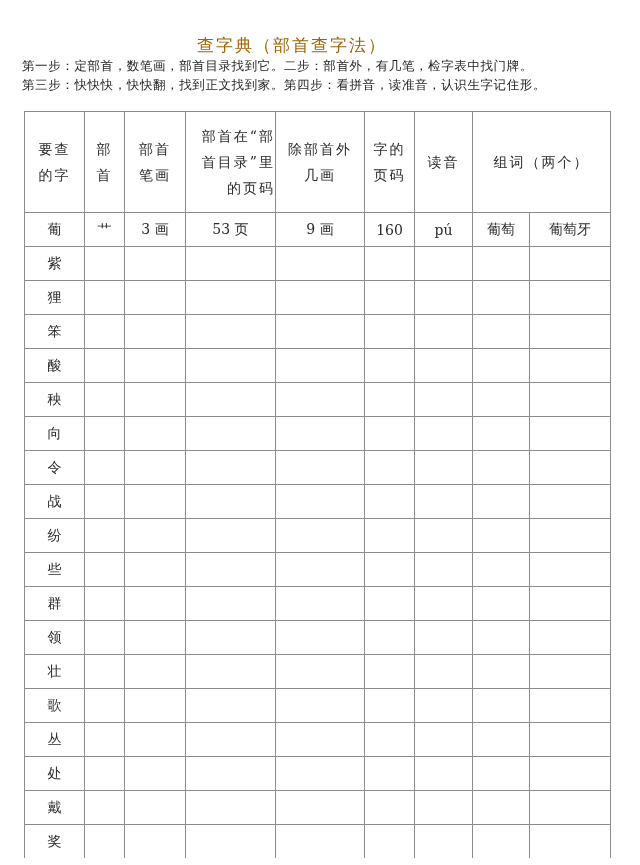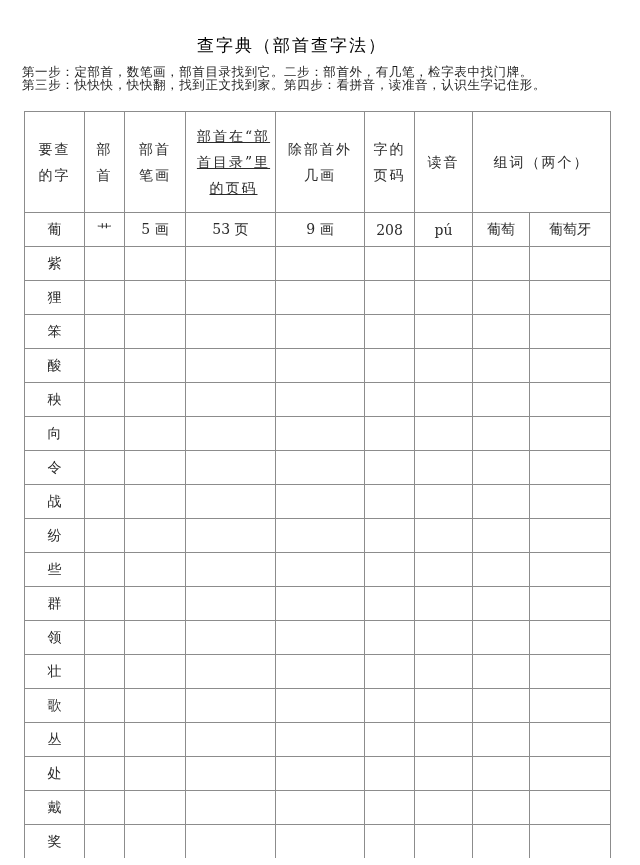--- a/index.html
+++ b/index.html
@@ -1,27 +1,27 @@
 <!DOCTYPE html>
 <html><head>
 <meta charset="utf-8">
 <style>
   html, body { margin: 0; padding: 0; background: #ffffff; }
   body { width: 640px; height: 865px; position: relative; overflow: hidden;
          font-family: "DejaVu Serif", "Liberation Serif", serif; color: #222; }
   .title { position: absolute; top: 34px; left: 0; width: 584px; text-align: center;
-           font-size: 17px; letter-spacing: 2px; color: #000000; }
+           font-size: 17px; letter-spacing: 2px; color: #a16207; }
   .step { position: absolute; left: 22px; font-size: 12.5px; letter-spacing: 0.6px; color: #1e1e1e; white-space: nowrap; }
-  .step1 { top: 64px; }
+  .step1 { top: 58px; }
   .step2 { top: 77px; }
   table { position: absolute; top: 111px; left: 24px; border-collapse: collapse; table-layout: fixed; }
   td { border: 1px solid #8c8c8c; text-align: center; vertical-align: middle; padding: 0;
        font-size: 14px; color: #2b2b2b; overflow: hidden; }
   tr.head td { height: 100px; line-height: 26px; letter-spacing: 2px; }
-  tr.head td.left { text-align: center; padding-left: 6px; text-decoration: underline; }
+  tr.head td.left { text-align: right; padding-left: 6px; }
   tr.row td { height: 33px; }
   td.char { font-size: 14px; }
   .nobottom td { border-bottom: none; }
 </style>
 </head>
 <body>
 
 <div class="title">查字典（部首查字法）</div>
 <div class="step step1">第一步：定部首，数笔画，部首目录找到它。二步：部首外，有几笔，检字表中找门牌。</div>
 <div class="step step2">第三步：快快快，快快翻，找到正文找到家。第四步：看拼音，读准音，认识生字记住形。</div>
@@ -57,24 +57,24 @@
     </td>
     <td>
       <span>字的</span><br><span>页码</span>
     </td>
     <td>读音</td>
     <td colspan="2">组词（两个）</td>
   </tr>
   <tr class="row">
     <td class="char">葡</td>
     <td>艹</td>
-    <td>5 画</td>
+    <td>3 画</td>
     <td>53 页</td>
     <td>9 画</td>
-    <td>208</td>
+    <td>160</td>
     <td>pú</td>
     <td>葡萄</td>
     <td>葡萄牙</td>
   </tr>
   </tbody>
     <tbody id="char-rows">
       <tr class="row">
         <td class="char">紫</td>
         <td></td>
         <td></td>

